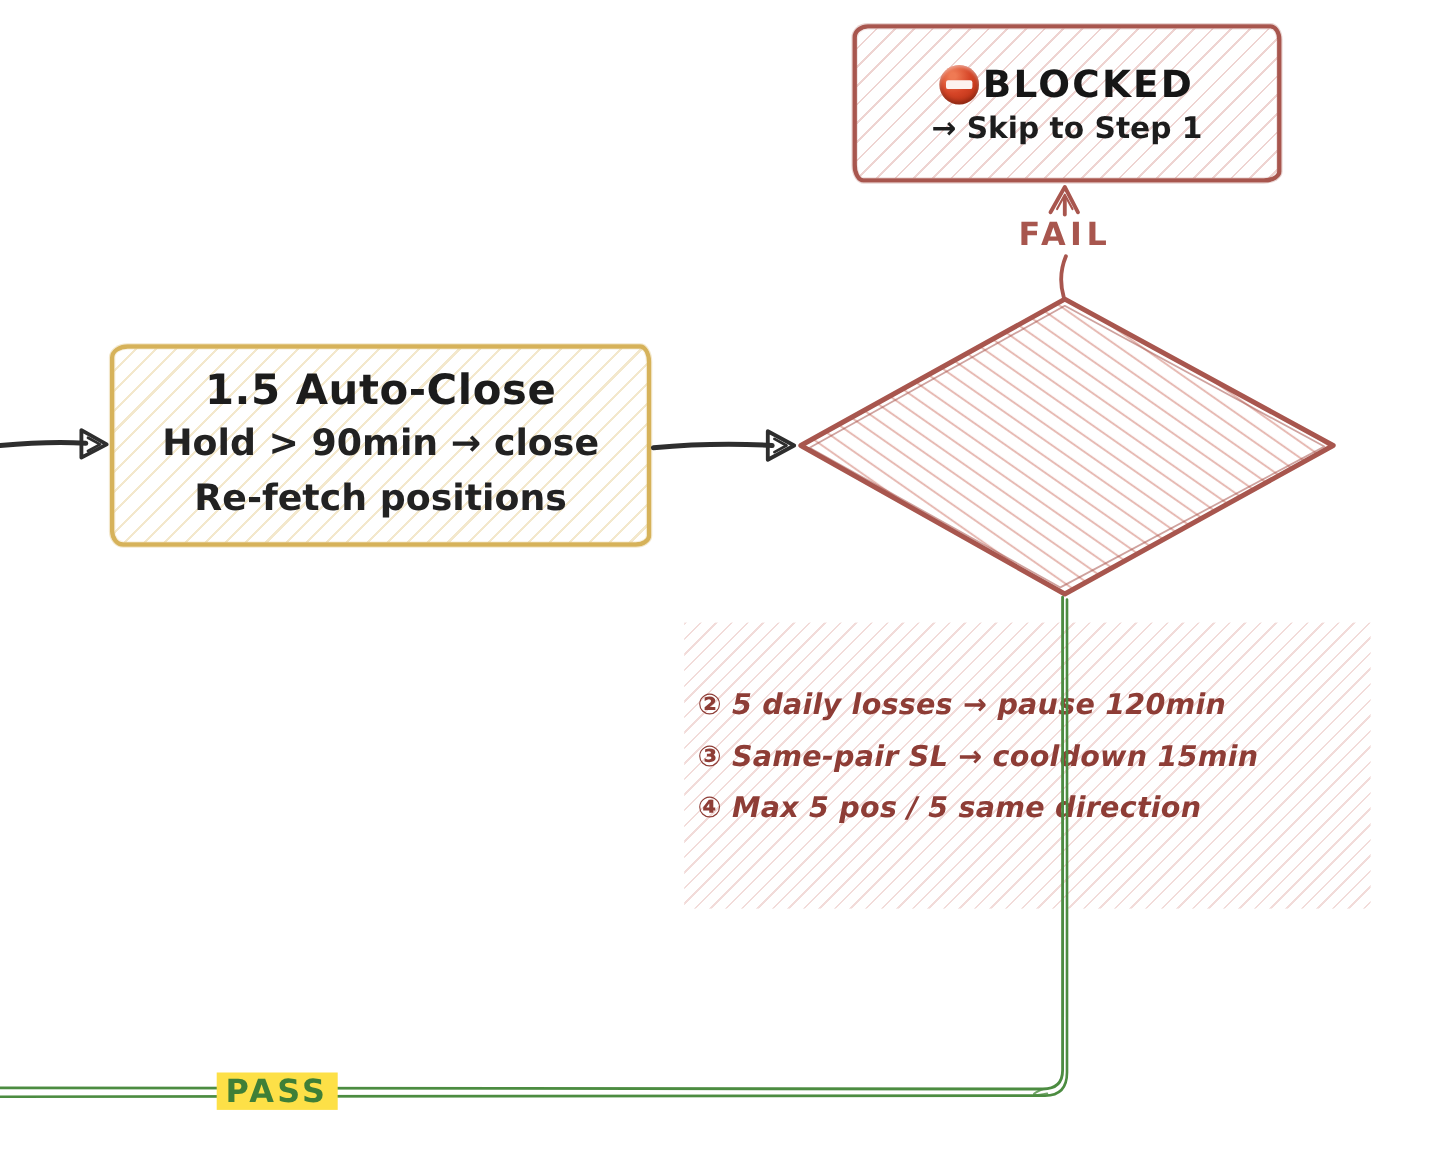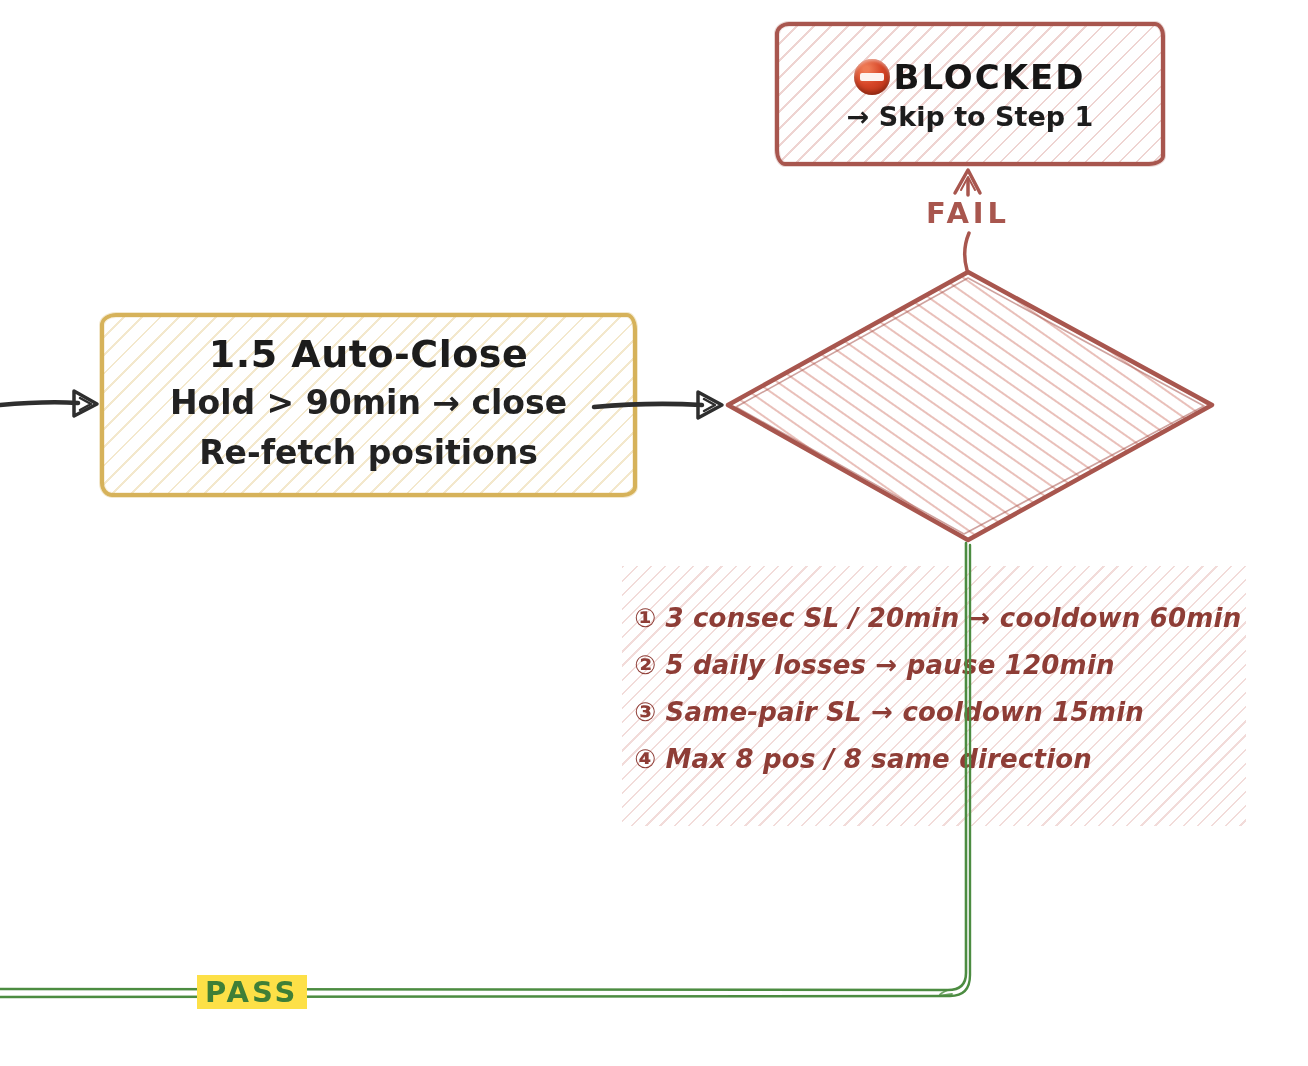--- a/index.html
+++ b/index.html
@@ -22,21 +22,21 @@
   .node-blocked{
     left:775px;top:22px;width:390px;height:144px;
     border:4px solid #a8564e;
     border-radius:14px 10px 16px 10px / 12px 14px 10px 16px;
     box-shadow:0 0 0 1px rgba(168,86,78,.25), inset 0 0 0 1px rgba(168,86,78,.15);
     background:
       repeating-linear-gradient(135deg, rgba(200,112,104,.30) 0 1.8px, transparent 1.8px 12px);
     gap:4px;
   }
   .node-autoclose{
-    left:100px;top:313px;width:537px;height:184px;
+    left:100px;top:313px;width:492px;height:184px;
     border:4px solid #d6b25a;
     border-radius:16px 10px 14px 12px / 12px 16px 10px 14px;
     box-shadow:0 0 0 1px rgba(214,178,90,.30), inset 0 0 0 1px rgba(214,178,90,.18);
     background:
       repeating-linear-gradient(135deg, rgba(219,184,98,.32) 0 2px, transparent 2px 13px);
     gap:2px;
   }
   .node-title{
     font-size:38px;font-weight:bold;color:#1c1c1c;
     letter-spacing:.5px;line-height:1.15;
@@ -103,24 +103,23 @@
     <div class="blocked-sub">→ Skip to Step 1</div>
   </div>
 
   <div class="node node-autoclose">
     <div class="node-title">1.5 Auto-Close</div>
     <div class="node-sub">Hold &gt; 90min → close</div>
     <div class="node-sub">Re-fetch positions</div>
   </div>
 
   <div class="rules-panel">
-    <div class="rule-line">① 3 consec SL / 20min → cooldown 60min</div>
     <div class="rule-line">② 5 daily losses → pause 120min</div>
     <div class="rule-line">③ Same-pair SL → cooldown 15min</div>
-    <div class="rule-line">④ Max 8 pos / 8 same direction</div>
+    <div class="rule-line">④ Max 5 pos / 5 same direction</div>
   </div>
 
   <svg id="wires" width="1308" height="1066" viewBox="0 0 1308 1066">
     <defs>
       <pattern id="redHatch" patternUnits="userSpaceOnUse" width="12" height="12" patternTransform="rotate(-55)">
         <line x1="1" y1="0" x2="1" y2="12" stroke="#e5b5ae" stroke-width="1.7"></line>
       </pattern>
     </defs>
 
     <g>

